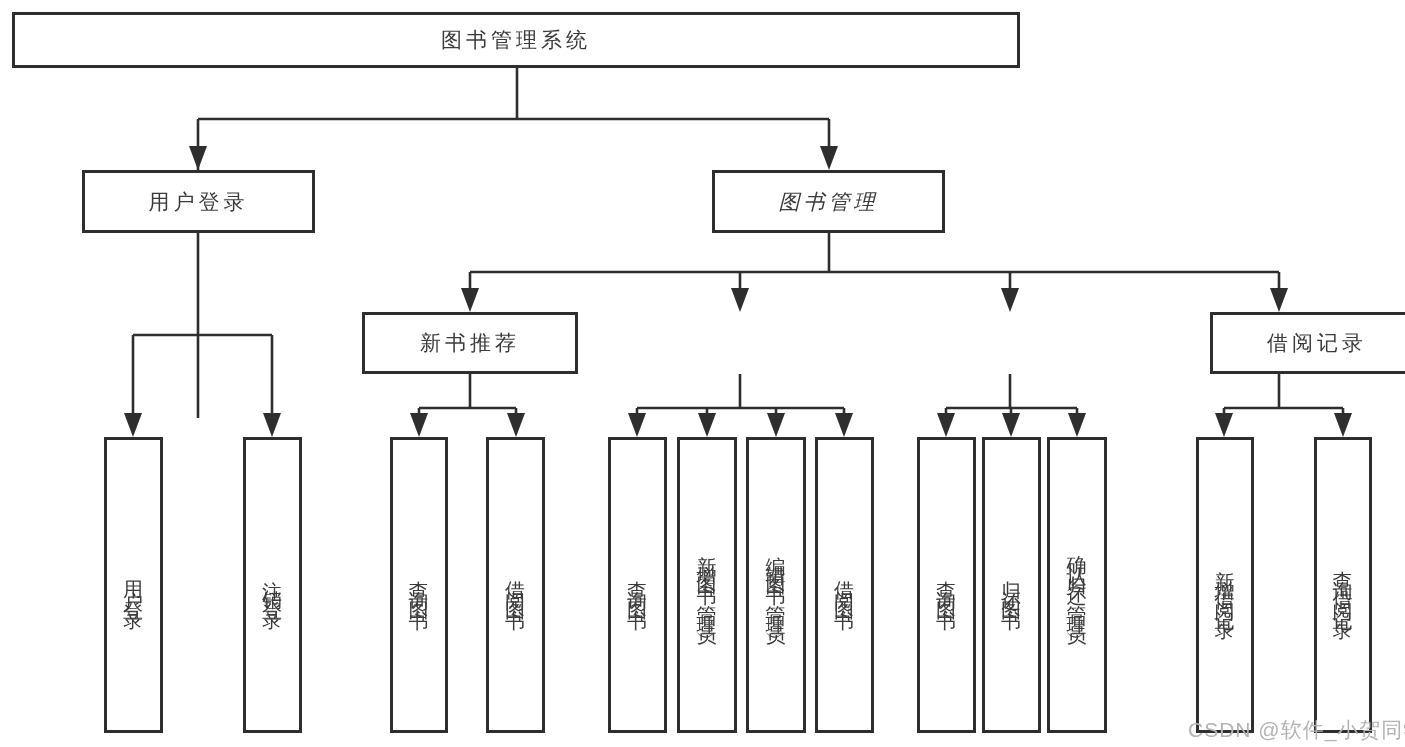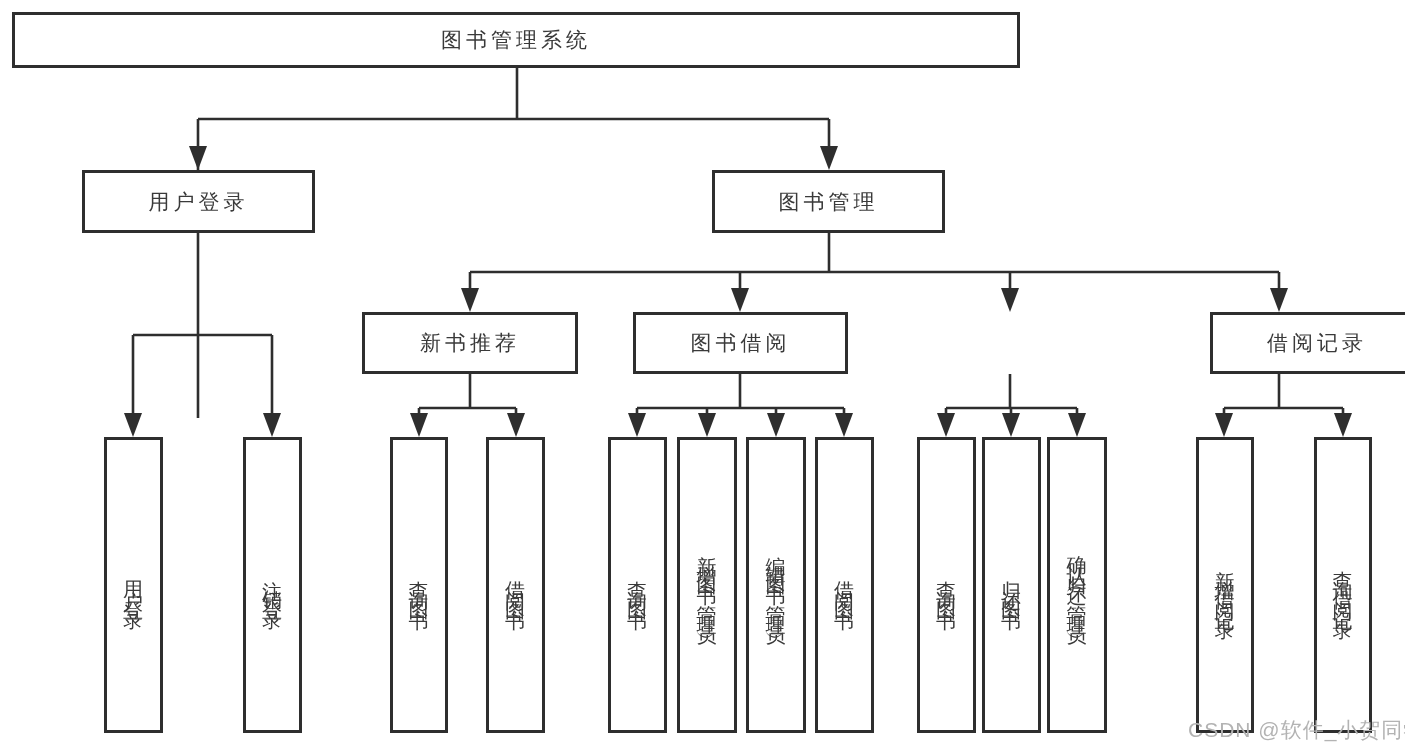--- a/index.html
+++ b/index.html
@@ -64,29 +64,26 @@
     </g>
   </svg>
 
   <div class="node" style="left:12px;top:12px;width:1008px;height:56px;">
     <span>图书管理系统</span>
   </div>
 
   <div class="node" style="left:82px;top:170px;width:233px;height:63px;">
     <span>用户登录</span>
   </div>
-  <div class="node" style="left:712px;top:170px;width:233px;height:63px;">
+  <div class="node" style="left:712px;top:170px;width:233px;height:63px;font-style:italic;">
     <span>图书管理</span>
   </div>
 
   <div class="node" style="left:362px;top:312px;width:216px;height:62px;">
     <span>新书推荐</span>
-  </div>
-  <div class="node" style="left:633px;top:312px;width:215px;height:62px;">
-    <span>图书借阅</span>
   </div>
   <div class="node" style="left:1210px;top:312px;width:214px;height:62px;">
     <span>借阅记录</span>
   </div>
 
   <div class="leaf" style="left:104px;width:59px;">
     <span>用户登录</span>
   </div>
   <div class="leaf" style="left:243px;width:59px;">
     <span>注销登录</span>

